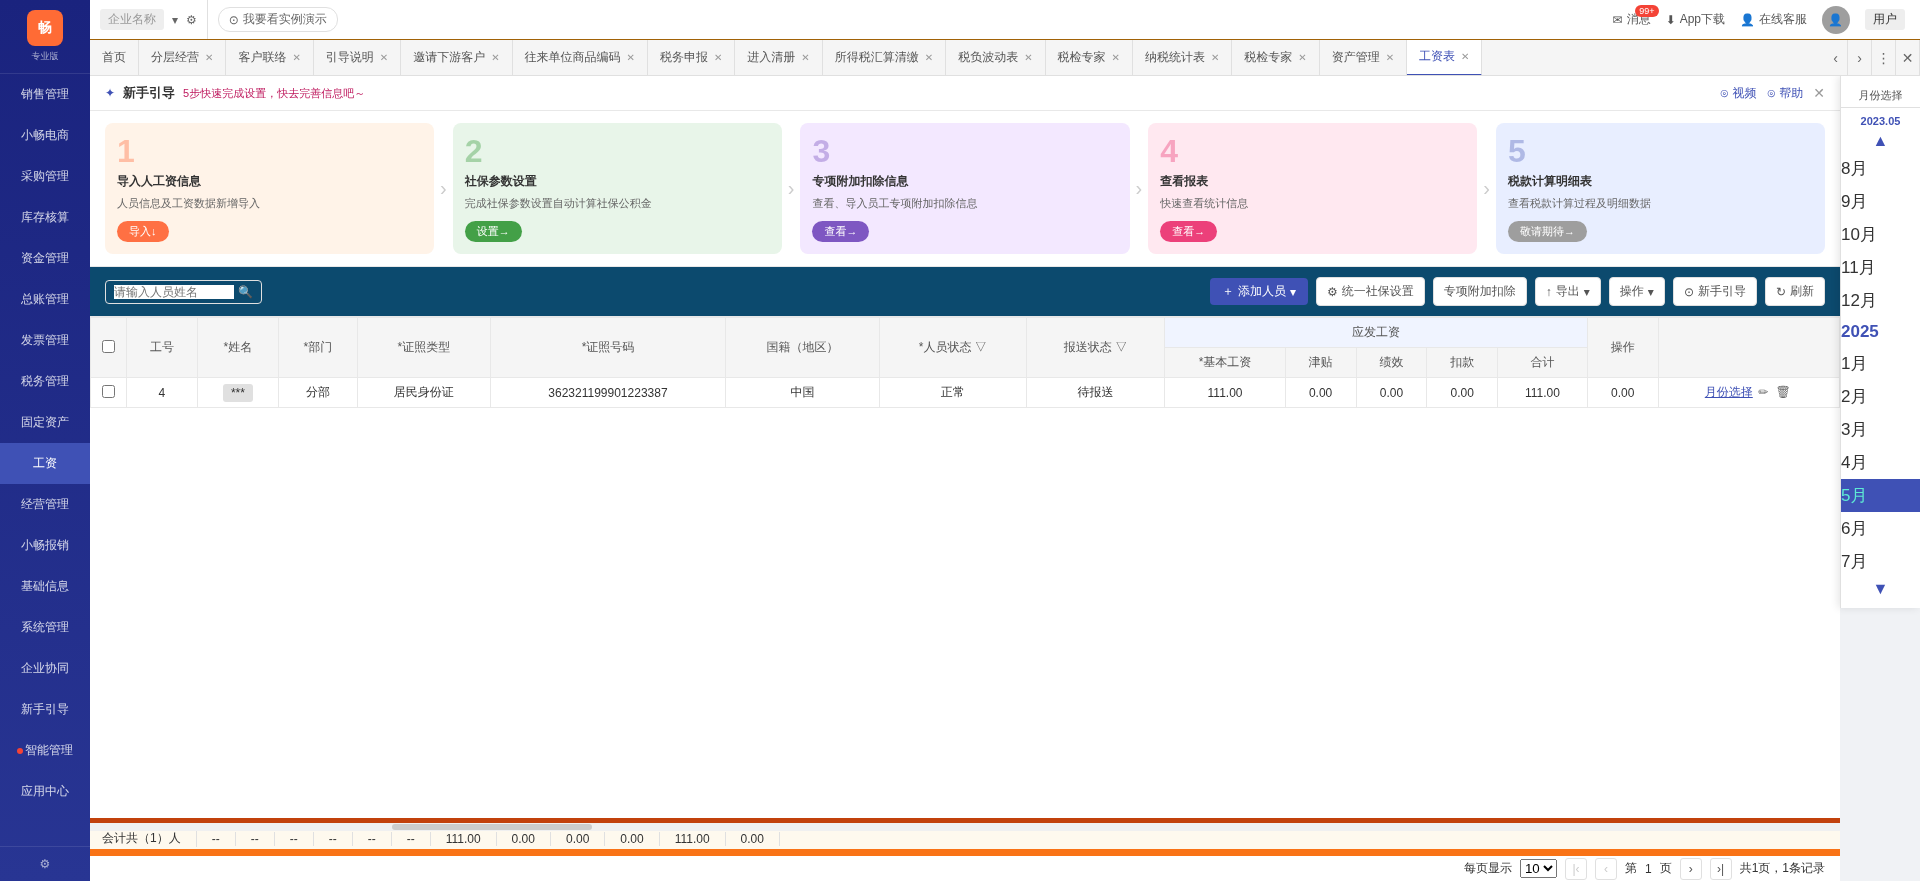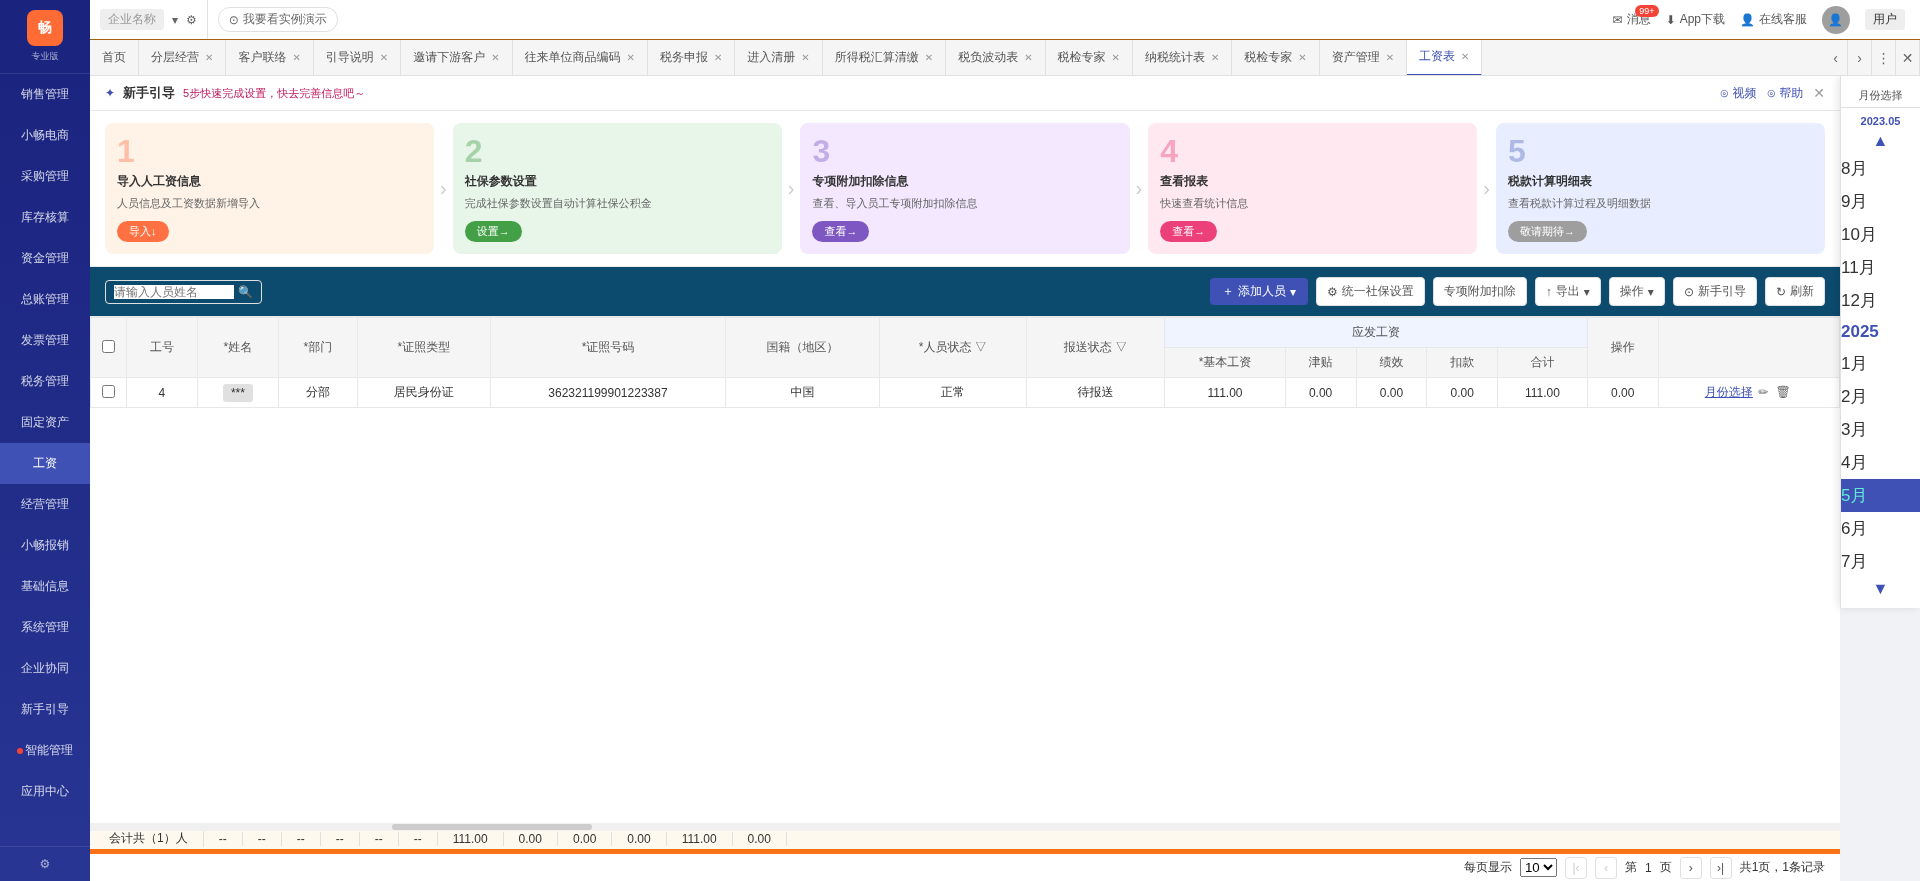--- a/index.html
+++ b/index.html
@@ -183,41 +183,41 @@
       border: 1px solid #e8e8e8; padding: 6px 8px; text-align: center;
       white-space: nowrap; color: #333;
     }
     .table-header-group th { background: #f5f5f5; }
     .checkbox-cell { width: 36px; }
     input[type="checkbox"] { cursor: pointer; }
 
     
     .summary-bar {
       position: absolute; bottom: 28px; left: 90px; right: 0;
-      background: #fef9ee; border-top: 1px solid #c2410c;
-      display: flex; align-items: center; padding: 6px 19px;
+      background: #fef9ee; border-top: 6px solid #c2410c;
+      display: flex; align-items: center; padding: 6px 12px;
       font-size: 12px; color: #333;
     }
     .summary-item { padding: 0 15px; border-right: 1px solid #e0e0e0; text-align: center; }
     .summary-item:first-child { border-left: none; padding-left: 0; }
 
     
     .scroll-bar {
       position: absolute; bottom: 50px; left: 90px; right: 0;
       height: 8px; background: #f0f0f0; display: flex; align-items: center; padding: 0 2px;
     }
     .scroll-thumb {
       height: 6px; background: #ccc; border-radius: 3px; width: 200px;
       margin-left: 300px;
     }
 
     
     .pagination {
       position: absolute; bottom: 0; left: 90px; right: 0;
-      height: 32px; background: white; border-top: 5px solid #f97316;
+      height: 32px; background: white; border-top: 7px solid #f97316;
       display: flex; align-items: center; padding: 0 15px; gap: 8px; justify-content: flex-end;
     }
     .page-nav-btn {
       width: 22px; height: 22px; border: 1px solid #e0e0e0; border-radius: 3px;
       background: white; cursor: pointer; display: flex; align-items: center; justify-content: center;
       color: #555; font-size: 12px;
     }
     .page-nav-btn:disabled { color: #ccc; cursor: default; }
 
     

